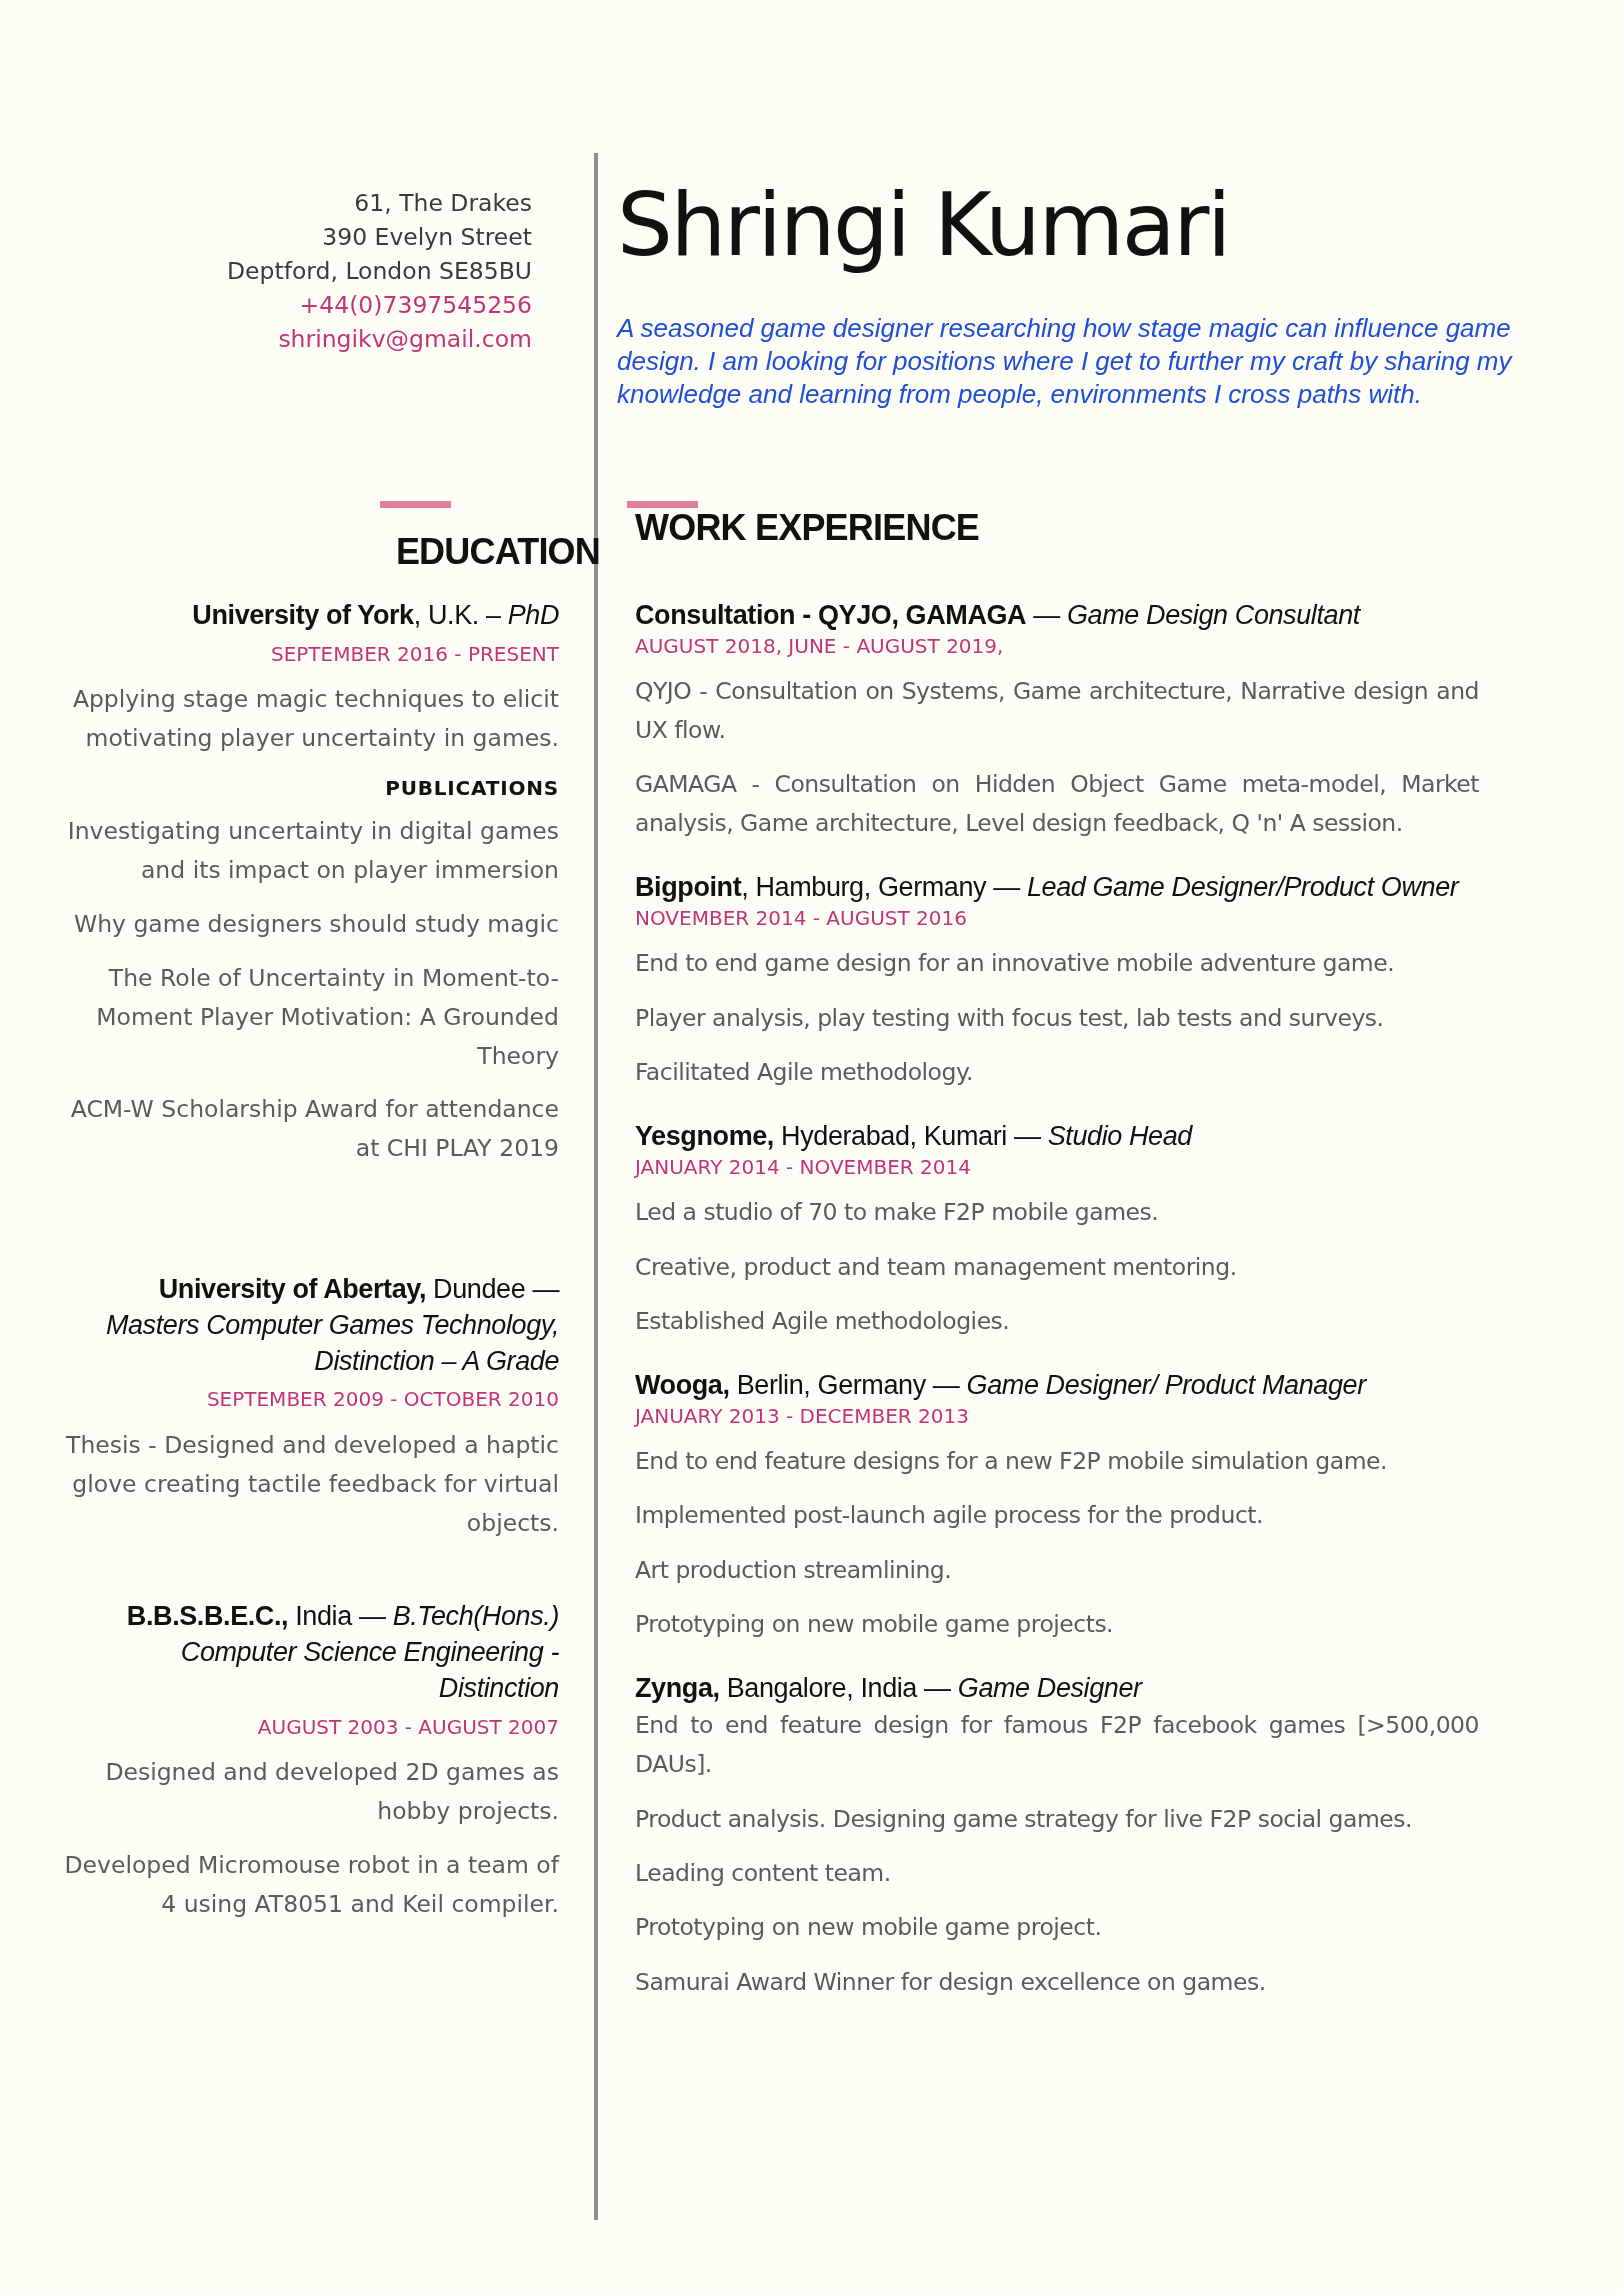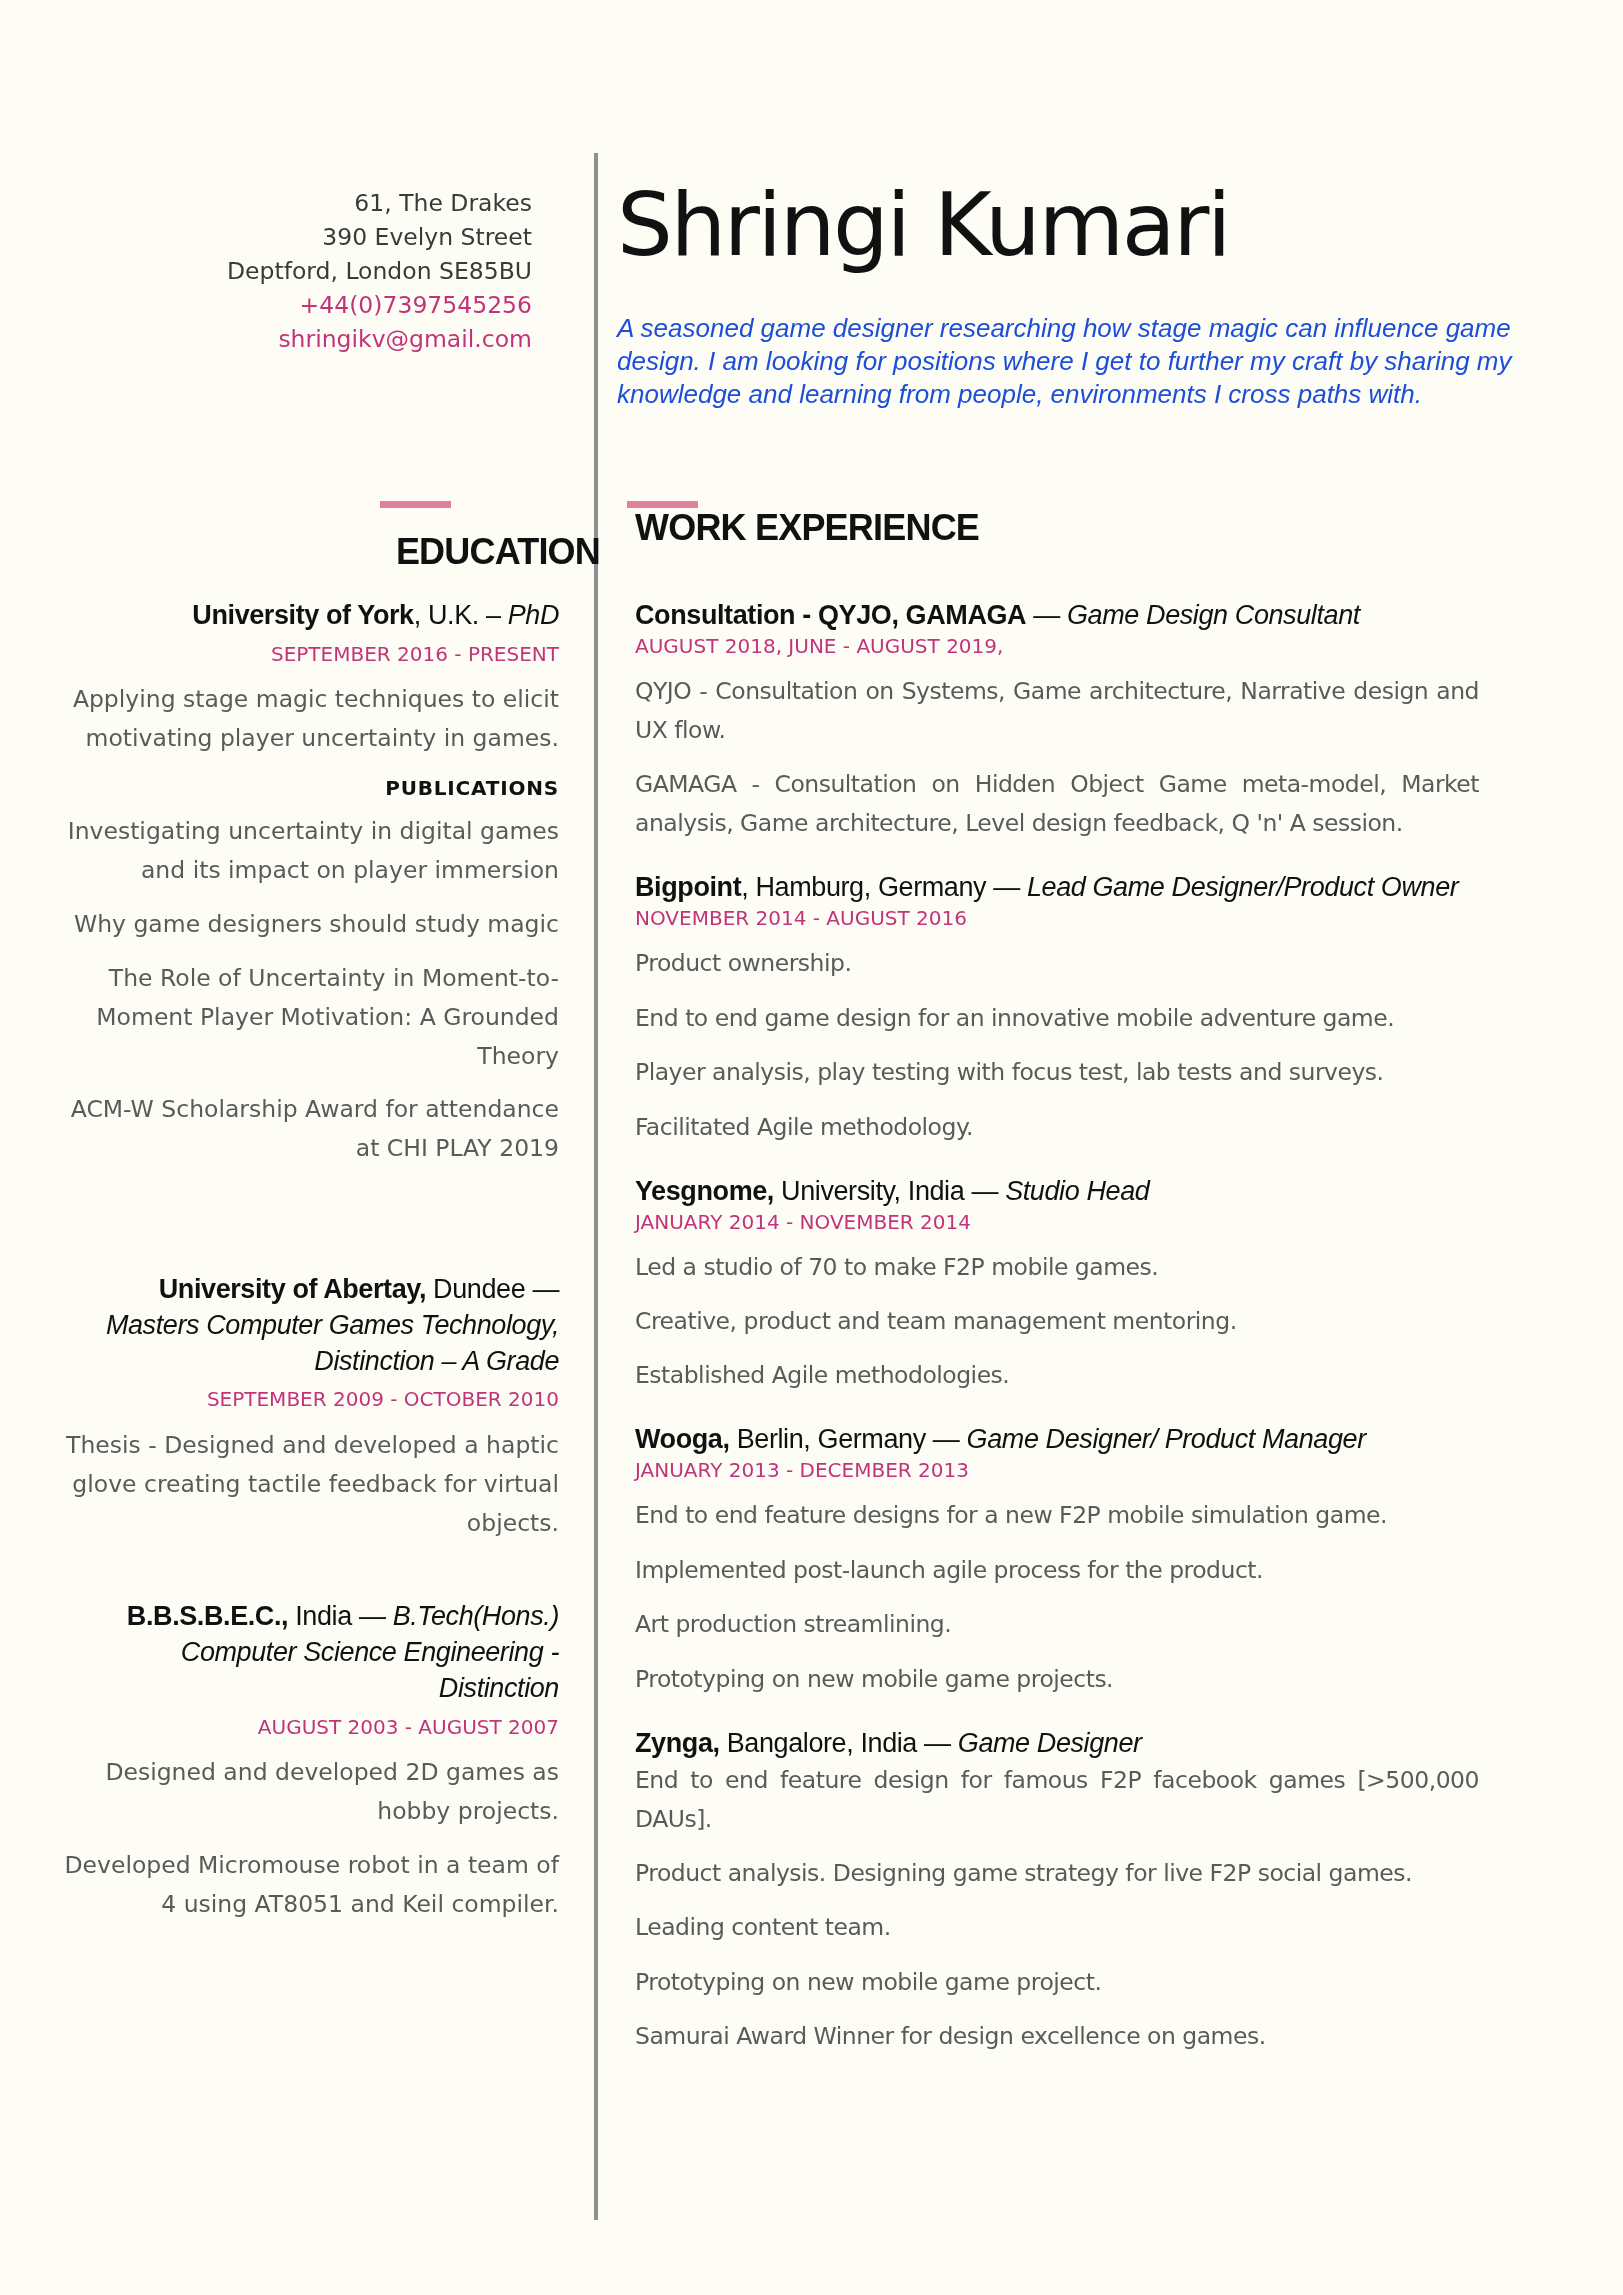--- a/index.html
+++ b/index.html
@@ -226,29 +226,28 @@
     <div class="date">AUGUST 2018,  JUNE - AUGUST  2019,</div>
     <div class="para">QYJO - Consultation on Systems, Game architecture, Narrative design and UX flow.</div>
     <div class="para last">GAMAGA - Consultation on Hidden Object Game meta-model, Market analysis, Game architecture, Level design feedback, Q 'n' A session.</div>
   </div>
 
   <div class="job">
     <div class="job-title">
       <b>Bigpoint</b><span>, Hamburg, Germany — </span><i>Lead Game Designer/Product Owner</i>
     </div>
     <div class="date">NOVEMBER  2014 - AUGUST 2016</div>
-    <div class="para">Product ownership.</div>
     <div class="para">End to end game design for an innovative mobile adventure game.</div>
     <div class="para">Player analysis, play testing with focus test, lab tests and surveys.</div>
     <div class="para last">Facilitated Agile methodology.</div>
   </div>
 
   <div class="job">
     <div class="job-title">
-      <b>Yesgnome,</b><span> University, India — </span><i>Studio Head</i>
+      <b>Yesgnome,</b><span> Hyderabad, Kumari — </span><i>Studio Head</i>
     </div>
     <div class="date">JANUARY 2014 - NOVEMBER 2014</div>
     <div class="para">Led a studio of 70 to make F2P mobile games.</div>
     <div class="para">Creative, product and team management mentoring.</div>
     <div class="para last">Established Agile methodologies.</div>
   </div>
 
   <div class="job">
     <div class="job-title">
       <b>Wooga,</b><span> Berlin, Germany — </span><i>Game Designer/ Product Manager</i>

